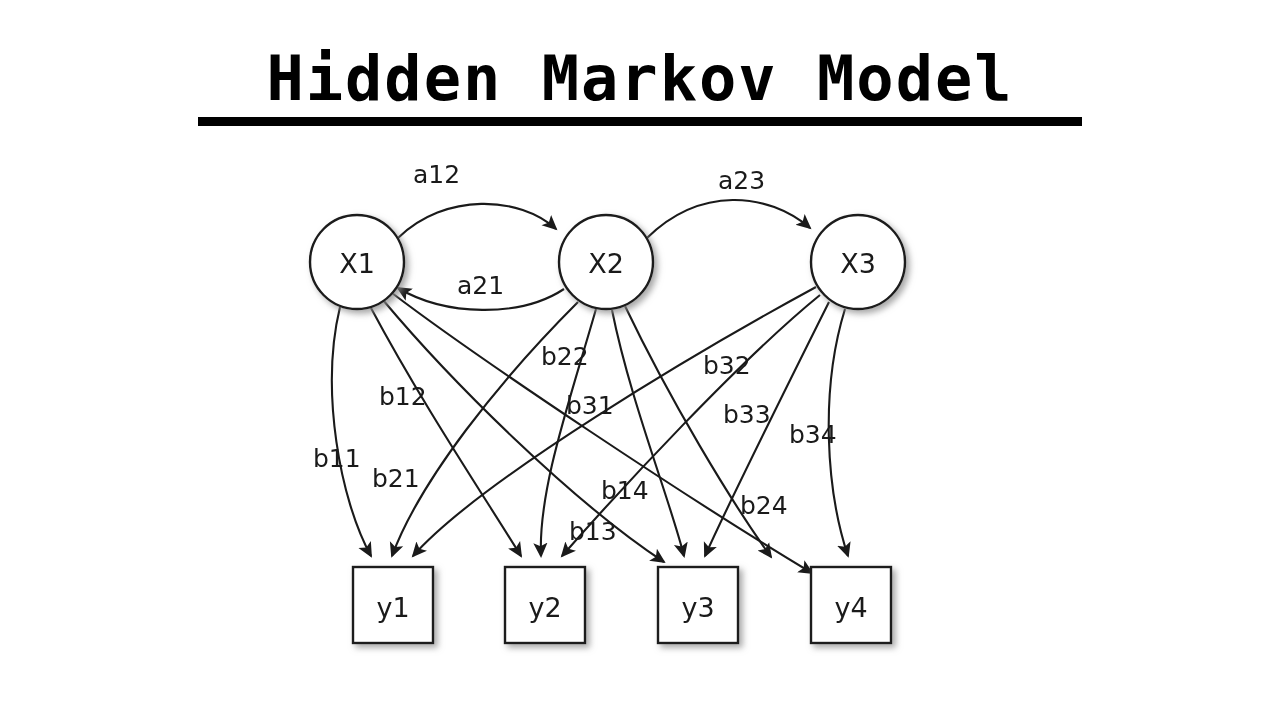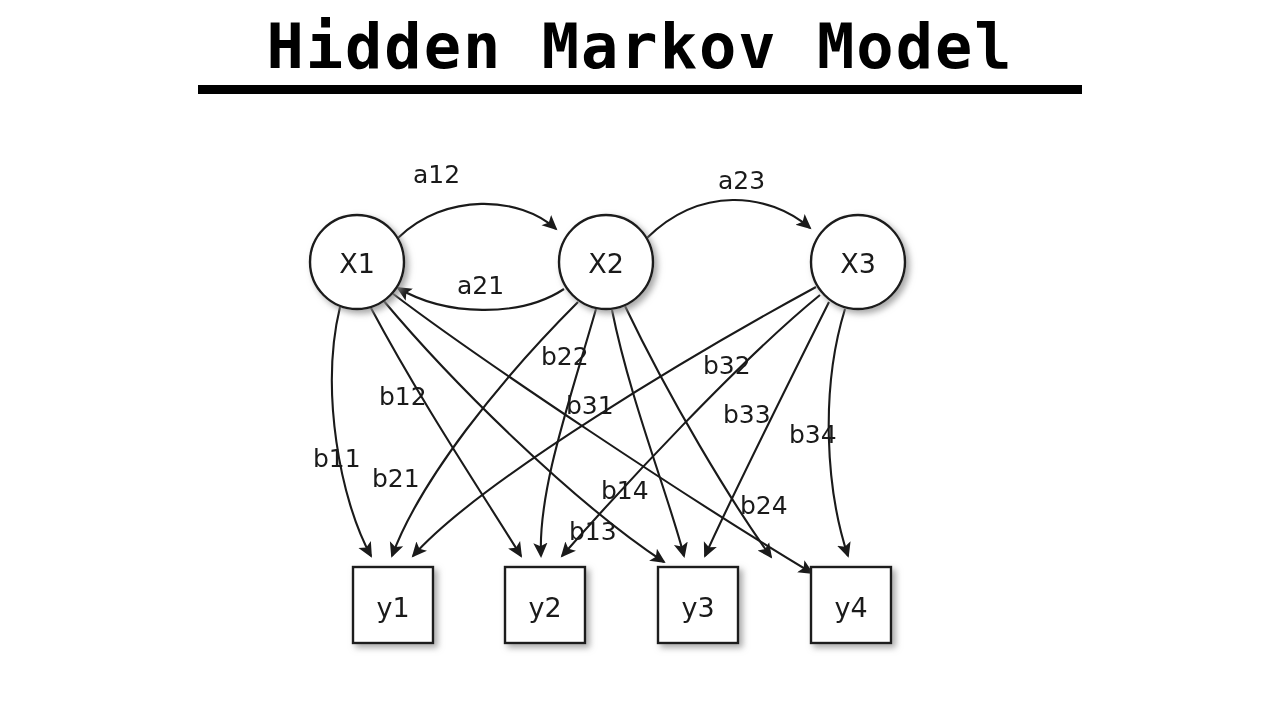--- a/index.html
+++ b/index.html
@@ -25,20 +25,21 @@
     text-align: center;
   }
   #title-text {
     font-family: "DejaVu Sans Mono", monospace;
     font-weight: bold;
     font-size: 62px;
     letter-spacing: 2px;
     color: #000000;
     line-height: 1.05;
     white-space: pre;
+    margin-top: 32px;
   }
   #title-rule {
     margin: 6px auto 0 auto;
     width: 884px;
     height: 9px;
     background: #000000;
   }
 
   
   #diagram {

